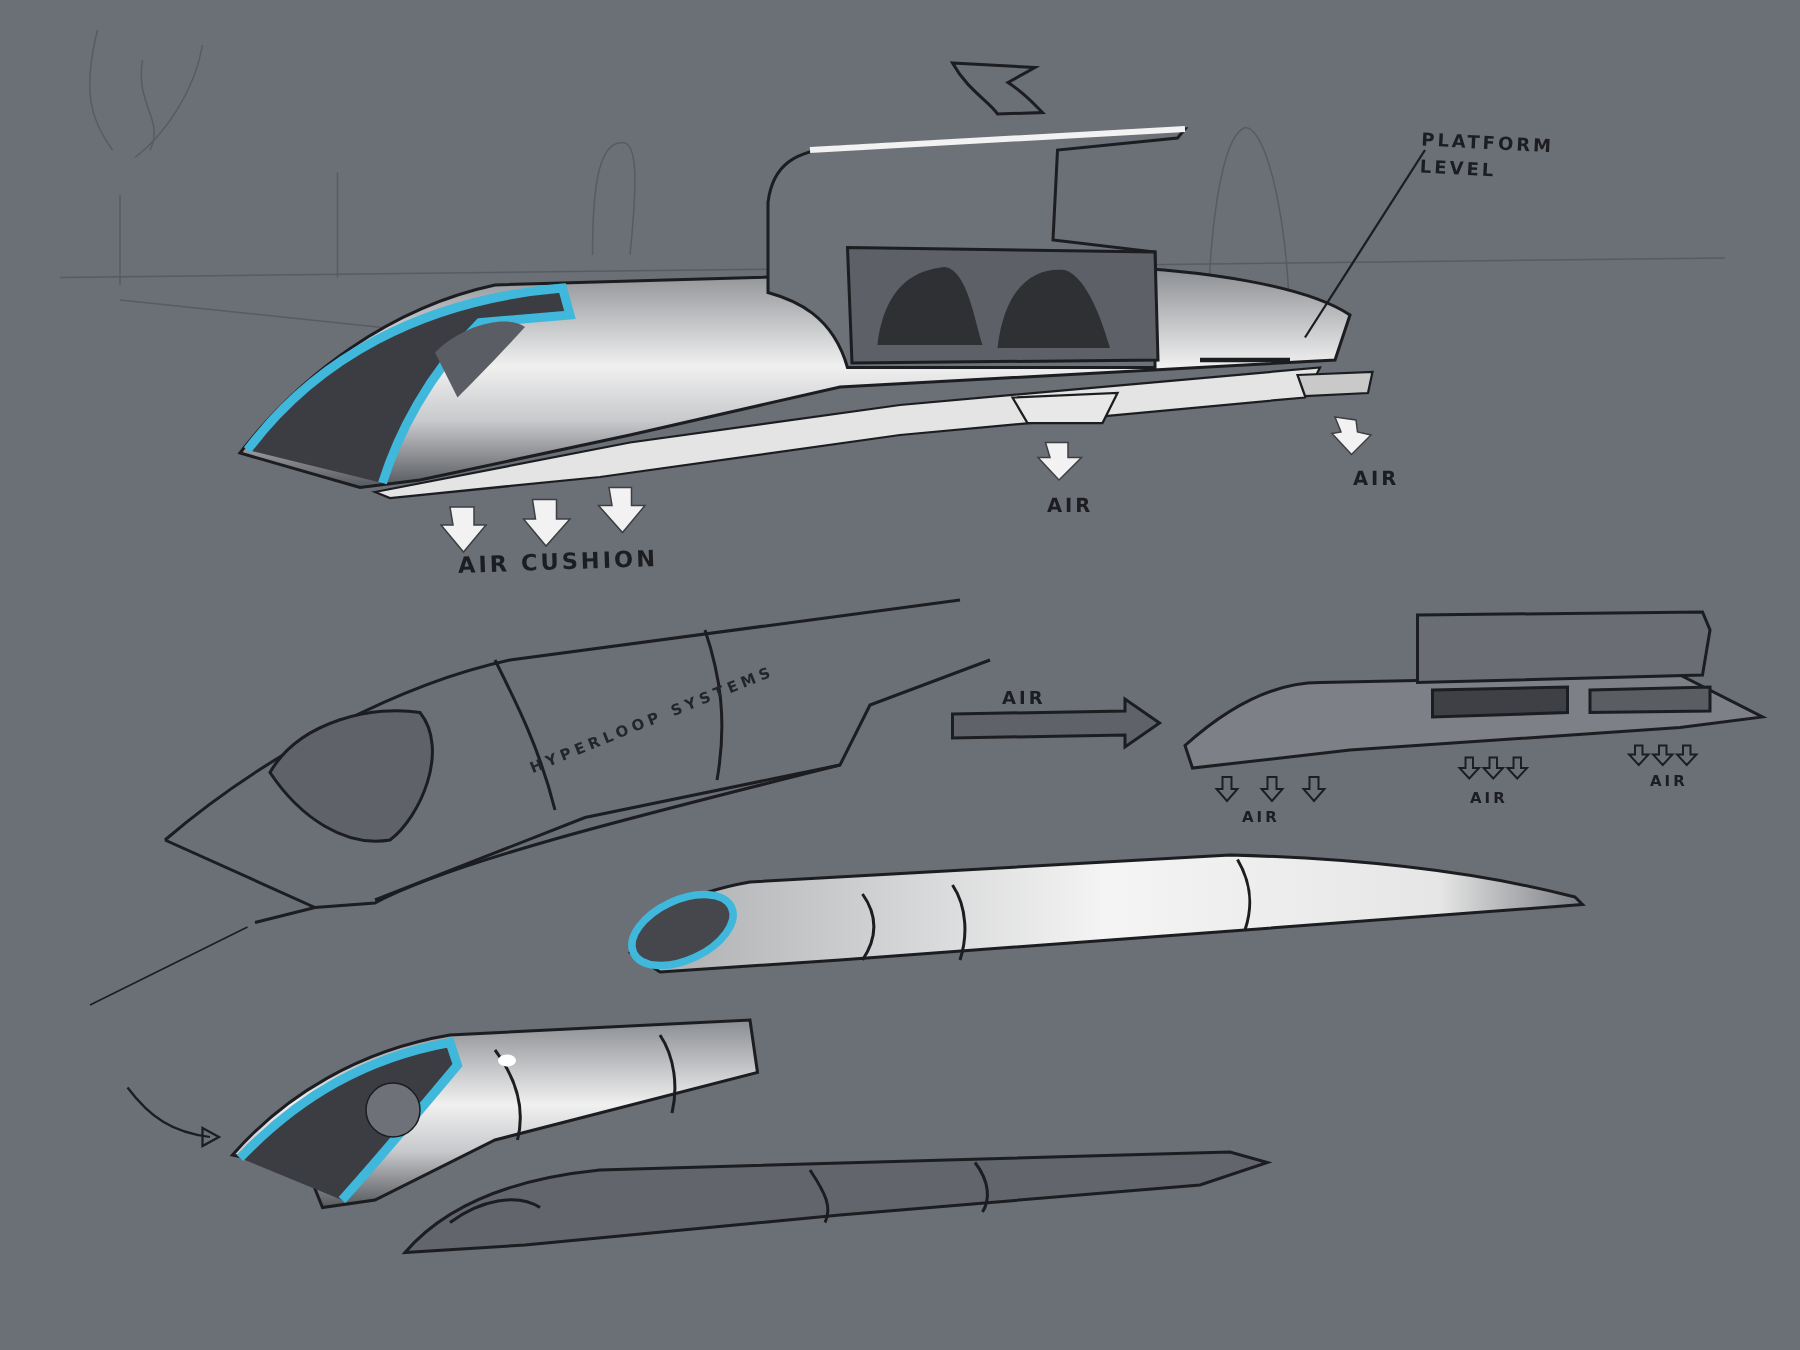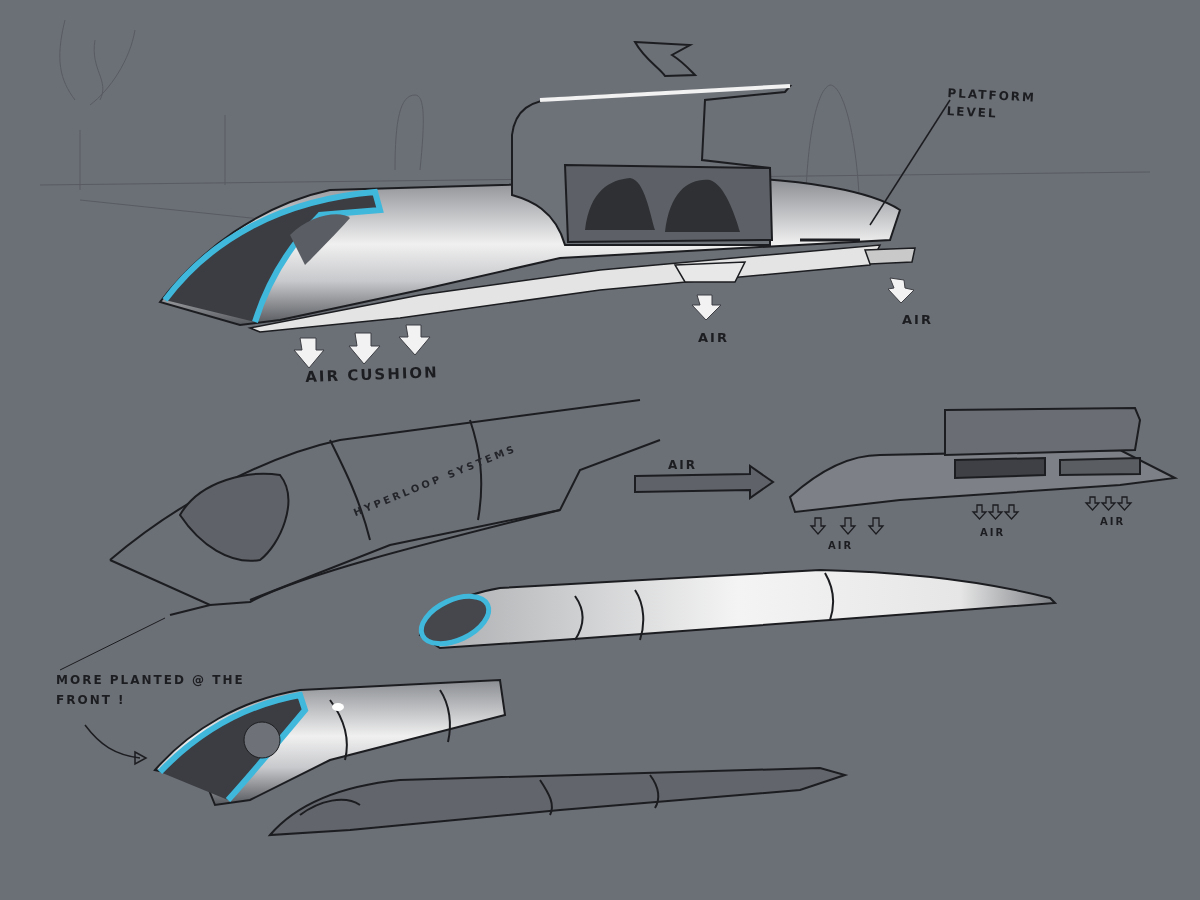--- a/index.html
+++ b/index.html
@@ -134,15 +134,14 @@
 <div class="note n-platform" style="white-space:pre-line;">Platform
 Level</div>
 <div class="note n-cushion">Air Cushion</div>
 <div class="note n-air1">Air</div>
 <div class="note n-air2">Air</div>
 <div class="note n-airbig">Air</div>
 <div class="note n-air3">Air</div>
 <div class="note n-air4">Air</div>
 <div class="note n-air5">Air</div>
 <div class="note n-hyper">Hyperloop Systems</div>
-<div class="note n-planted">More planted @ the front !</div>
 
 </div>
 
 </body></html>

